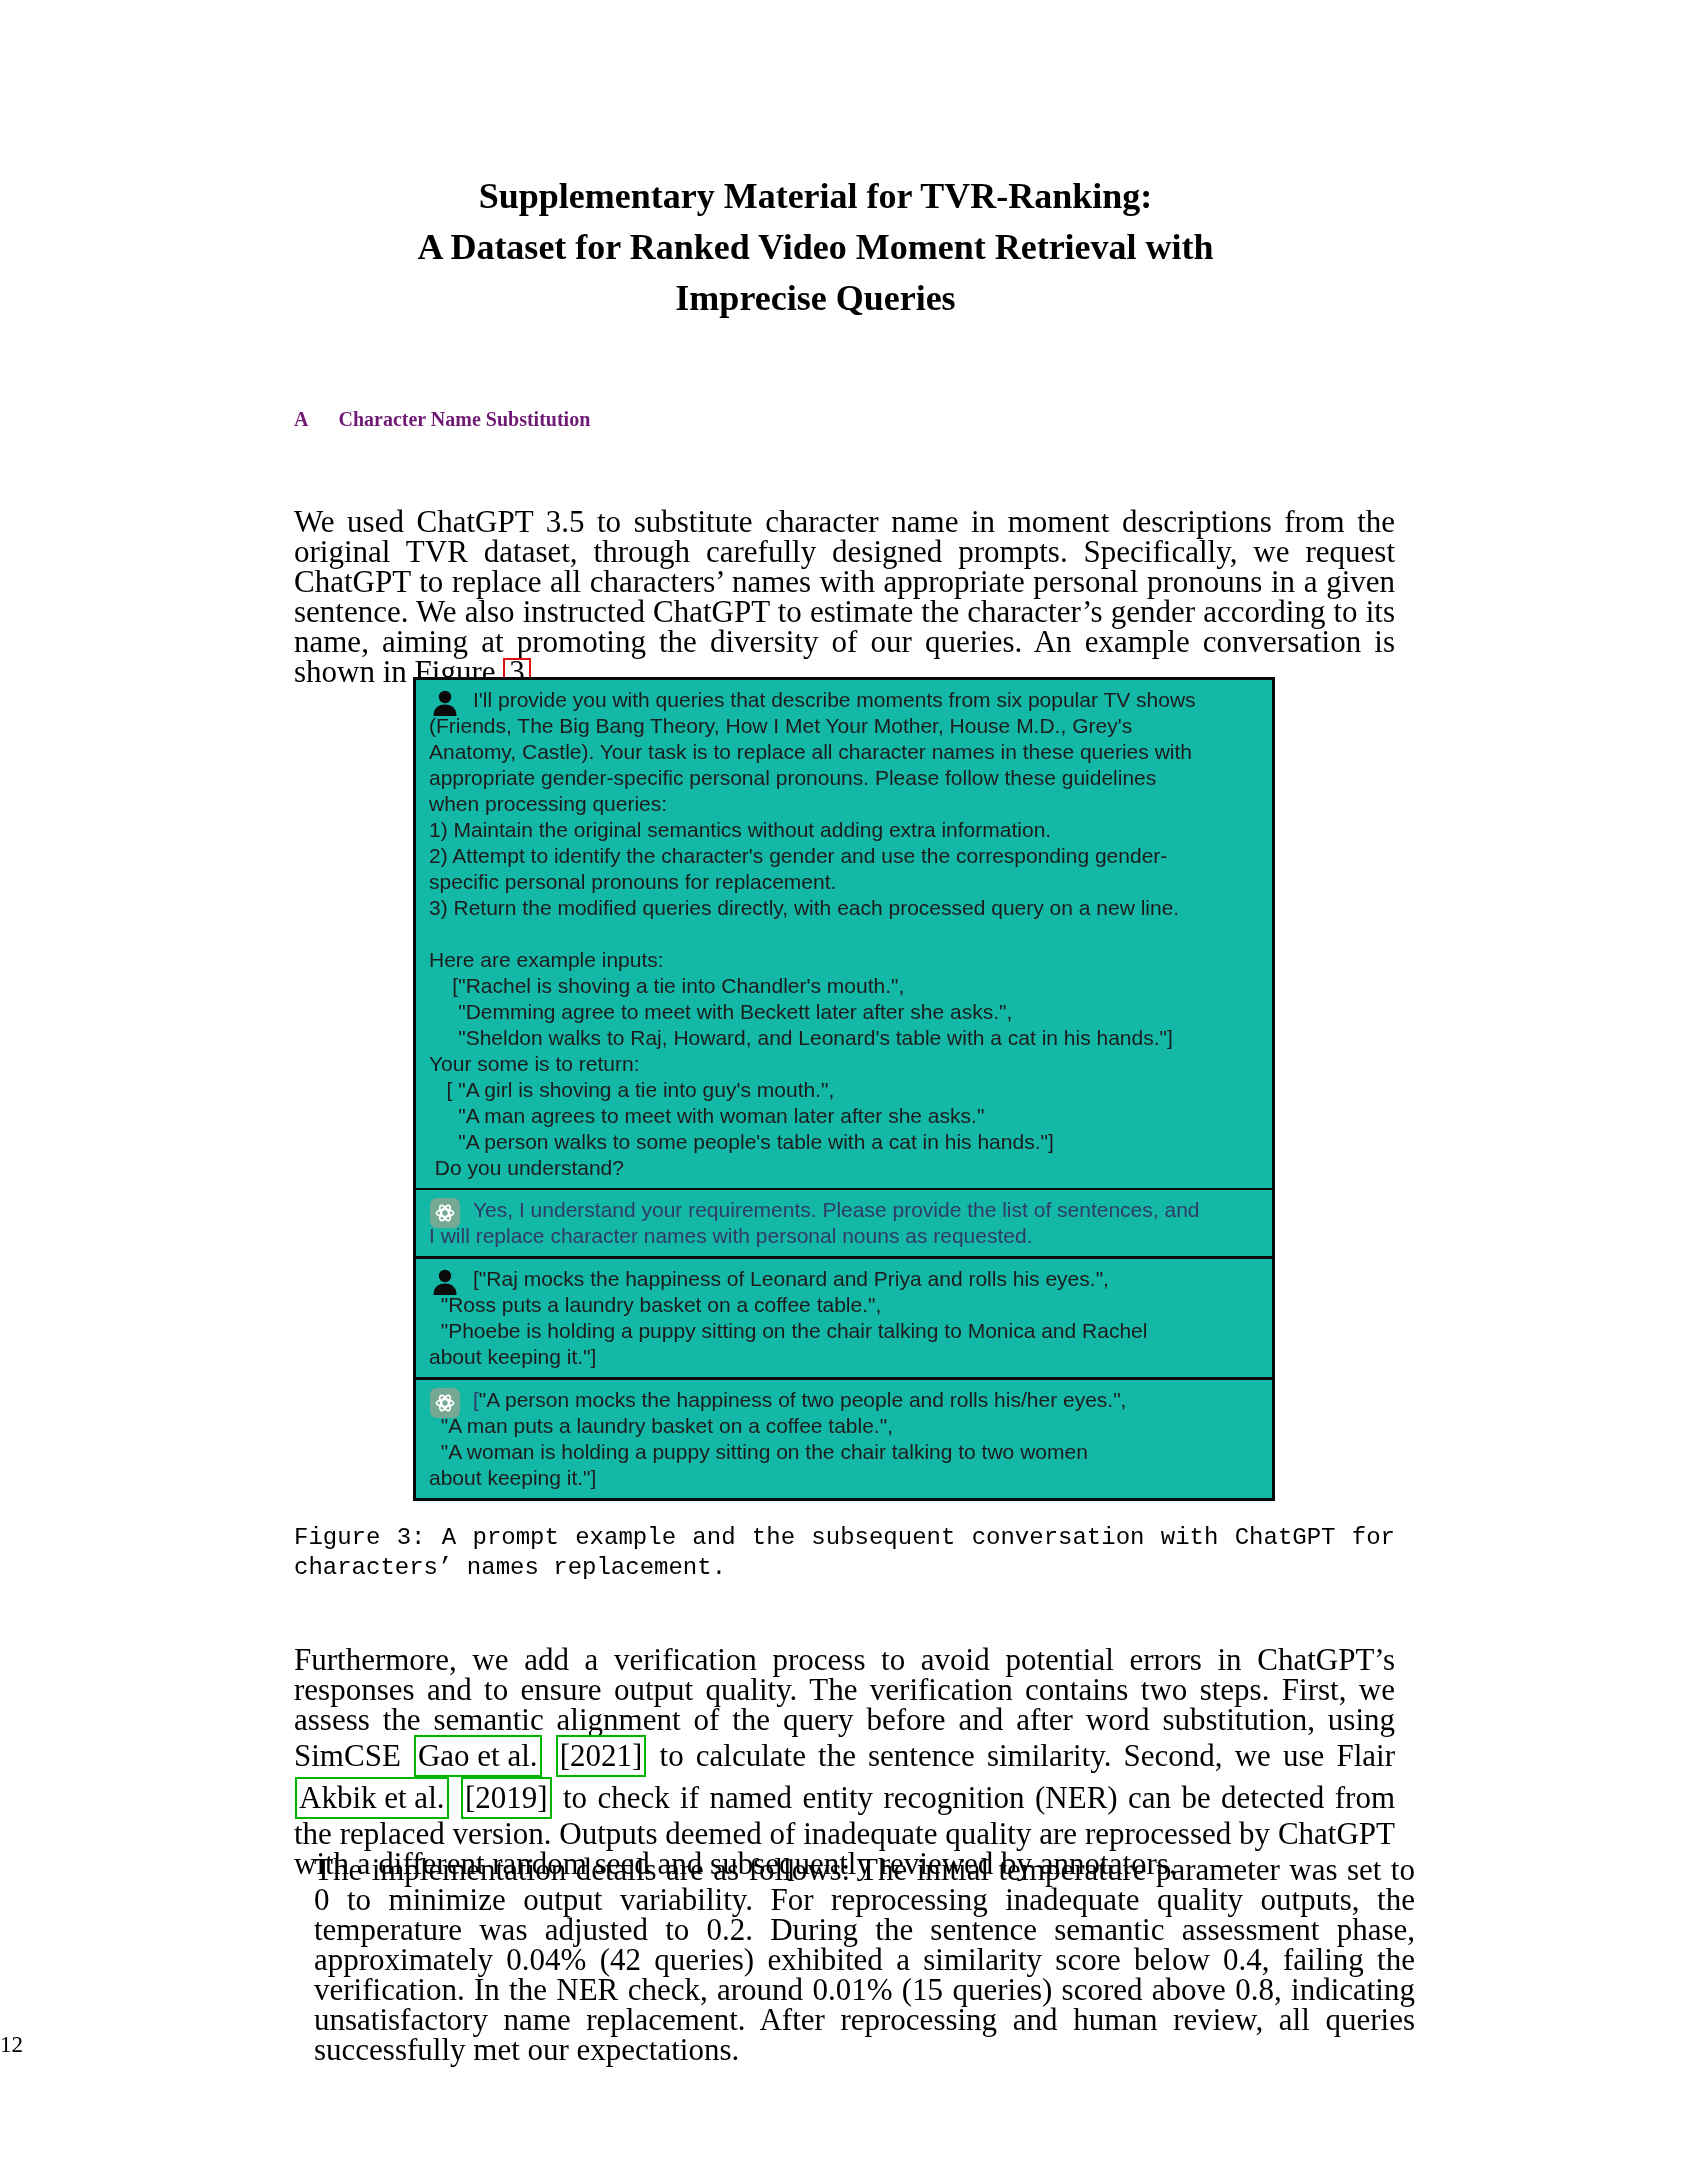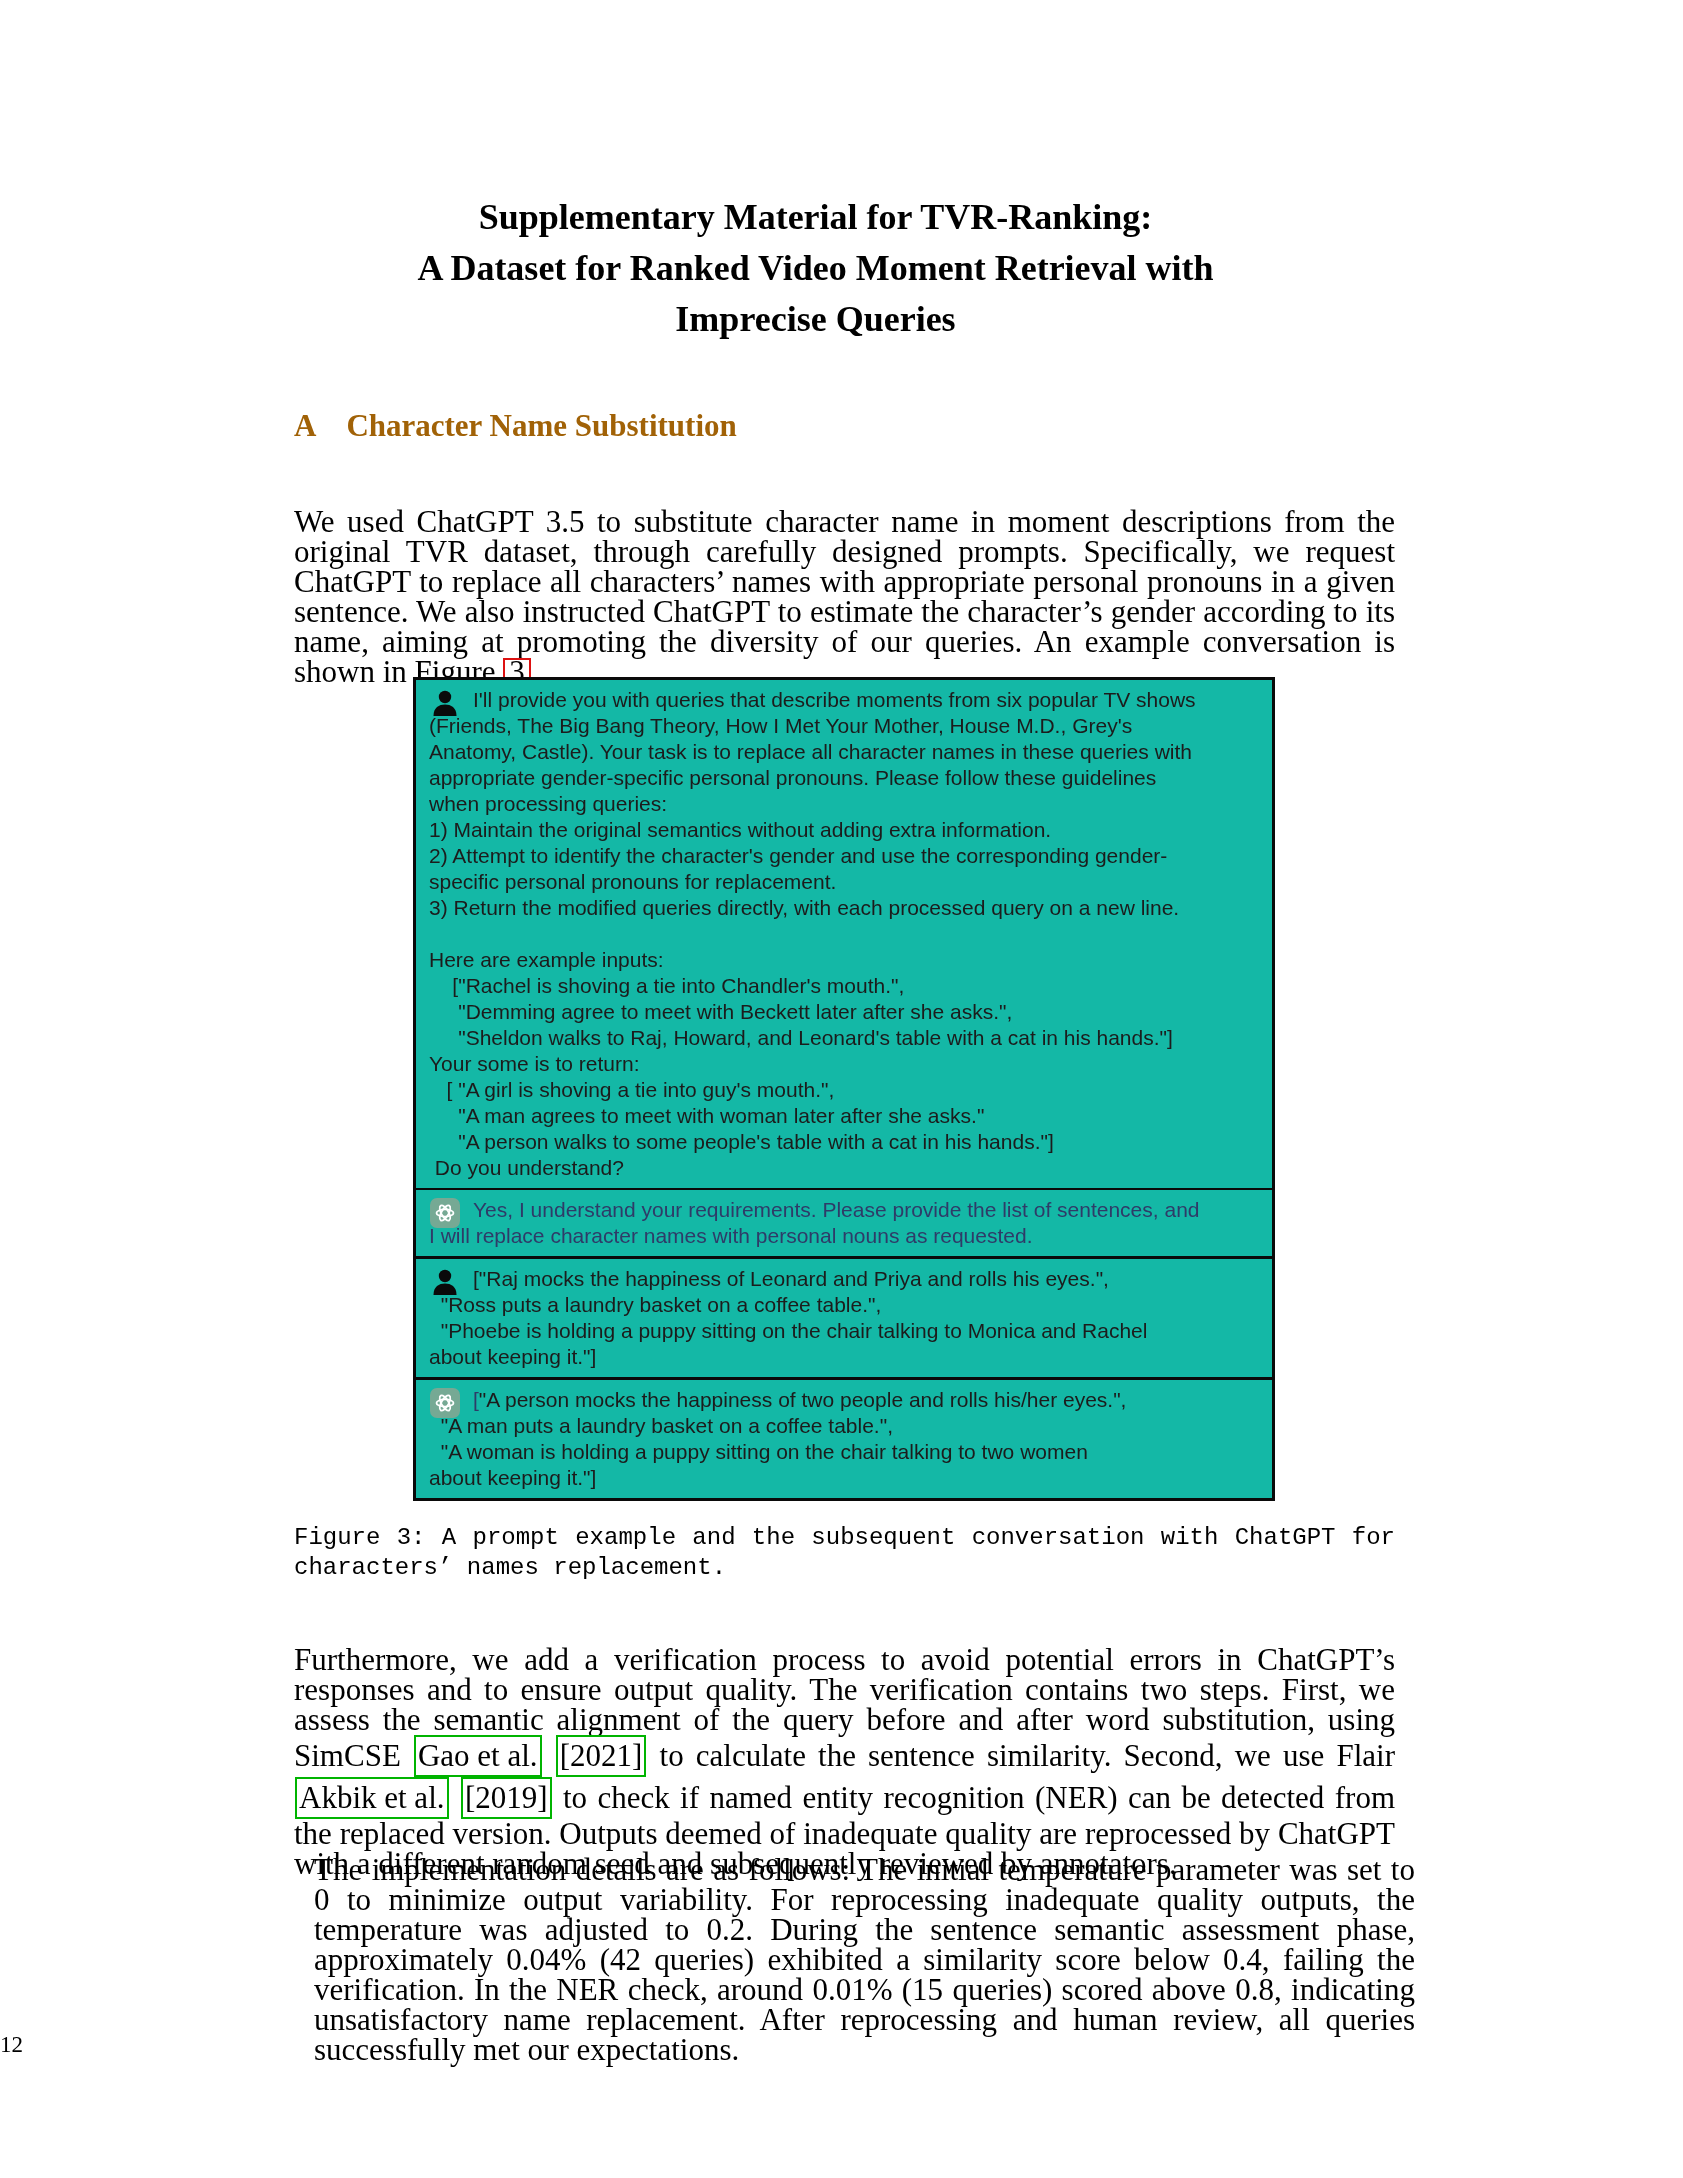--- a/index.html
+++ b/index.html
@@ -13,38 +13,38 @@
     height: 2178px;
     background: #ffffff;
     font-family: "Liberation Serif", serif;
     color: #000000;
     overflow: hidden;
   }
 
   
   .title-block {
     position: absolute;
-    top: 192px;
+    top: 171px;
     left: 0;
     width: 1631px;
     text-align: center;
     font-weight: bold;
     font-size: 36px;
     line-height: 51px;
     color: #000000;
   }
 
   
   .section-heading {
     position: absolute;
     top: 408px;
     left: 294px;
     font-weight: bold;
-    font-size: 31px;
-    color: #a16207;
+    font-size: 20px;
+    color: #701a75;
   }
   .section-heading .sec-num { margin-right: 30px; }
 
   
   .body-par {
     position: absolute;
     left: 294px;
     width: 1101px;
     font-size: 31px;
     line-height: 30px;

